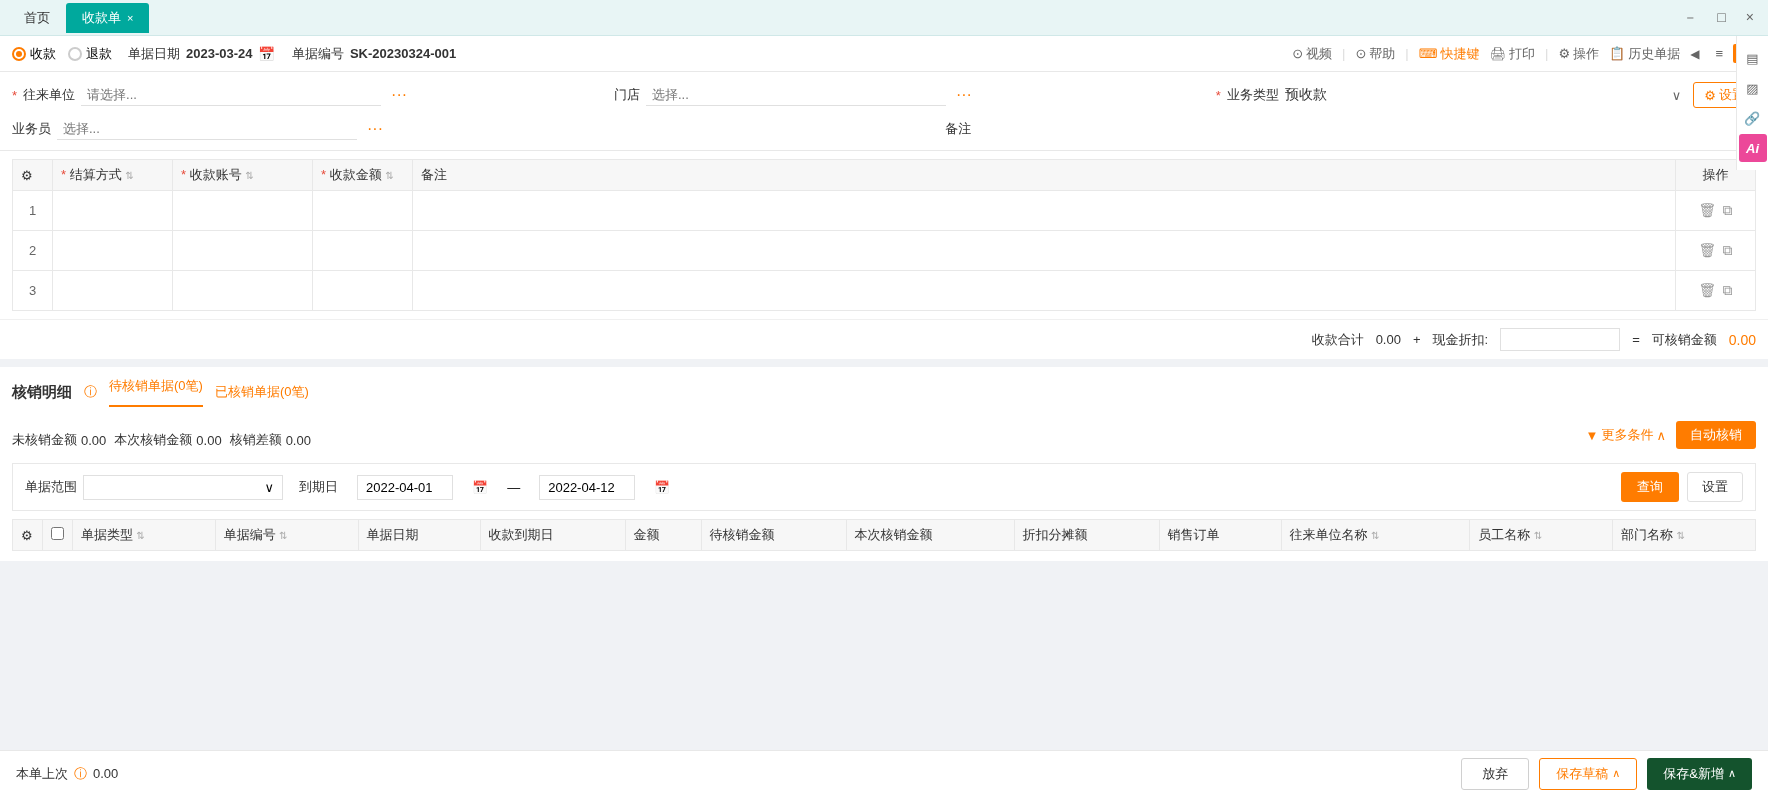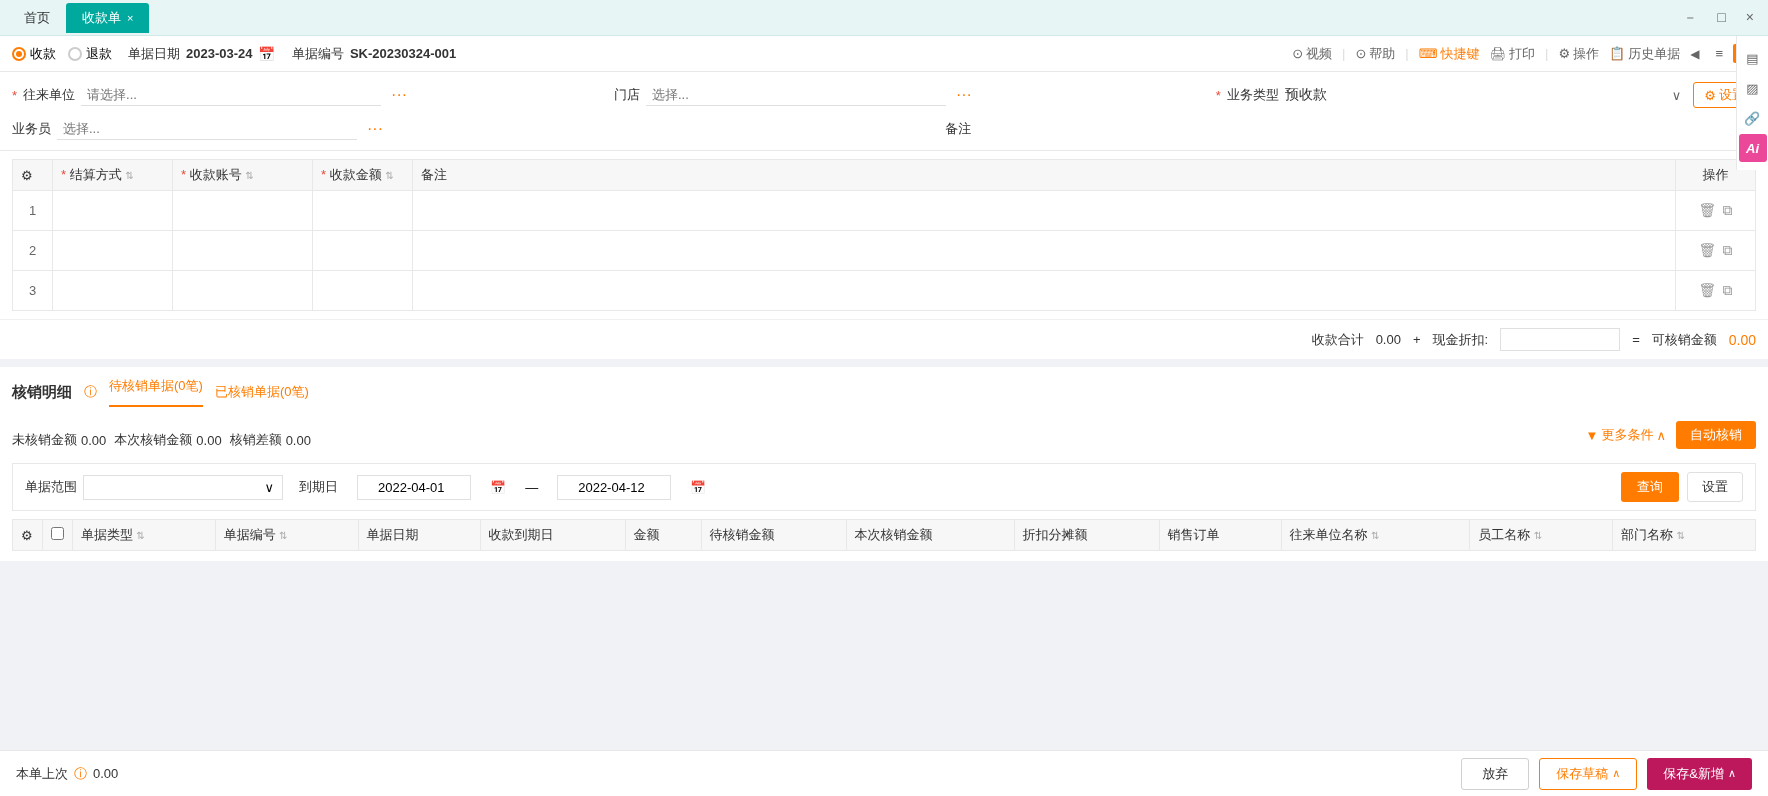--- a/index.html
+++ b/index.html
@@ -122,21 +122,21 @@
       padding: 8px 12px; margin-bottom: 8px;
     }
     .filter-field { display: flex; align-items: center; gap: 6px; }
     .filter-label { color: #333; white-space: nowrap; }
     .filter-select-container {
       border: 1px solid #e0e0e0; padding: 4px 8px; min-width: 200px;
       display: flex; align-items: center; justify-content: space-between; cursor: pointer;
     }
     .filter-date { display: flex; align-items: center; gap: 19px; }
     .date-input {
-      border: 1px solid #e0e0e0; padding: 4px 20px; width: 114px; outline: none; font-size: 13px;
+      border: 1px solid #e0e0e0; padding: 4px 8px; width: 96px; outline: none; font-size: 13px;
     }
     .date-icon { color: #aaa; cursor: pointer; }
     .query-btn {
       background: #ff7c00; color: #fff; border: none; padding: 5px 16px;
       border-radius: 3px; cursor: pointer; font-size: 13px;
     }
     .setting-btn {
       background: #fff; border: 1px solid #e0e0e0; color: #333; padding: 5px 14px;
       border-radius: 3px; cursor: pointer; font-size: 13px;
     }
@@ -161,21 +161,21 @@
     .footer-right { display: flex; gap: 10px; }
     .btn-discard {
       background: #fff; border: 1px solid #d0d0d0; color: #333; padding: 6px 20px;
       border-radius: 3px; cursor: pointer; font-size: 13px;
     }
     .btn-save-draft {
       background: #fff; border: 1px solid #ff7c00; color: #ff7c00; padding: 6px 16px;
       border-radius: 3px; cursor: pointer; font-size: 13px; display: flex; align-items: center; gap: 4px;
     }
     .btn-save-new {
-      background: #be185d; color: #fff; border: none; padding: 6px 16px;
+      background: #14532d; color: #fff; border: none; padding: 6px 16px;
       border-radius: 3px; cursor: pointer; font-size: 13px; display: flex; align-items: center; gap: 4px;
     }
     .btn-arrow { font-size: 11px; }
 
     
     .right-sidebar {
       position: fixed; right: 0; top: 36px; width: 32px; background: #fff;
       border-left: 1px solid #e8e8e8; display: flex; flex-direction: column; align-items: center;
       gap: 2px; padding: 8px 0; z-index: 100;
     }

